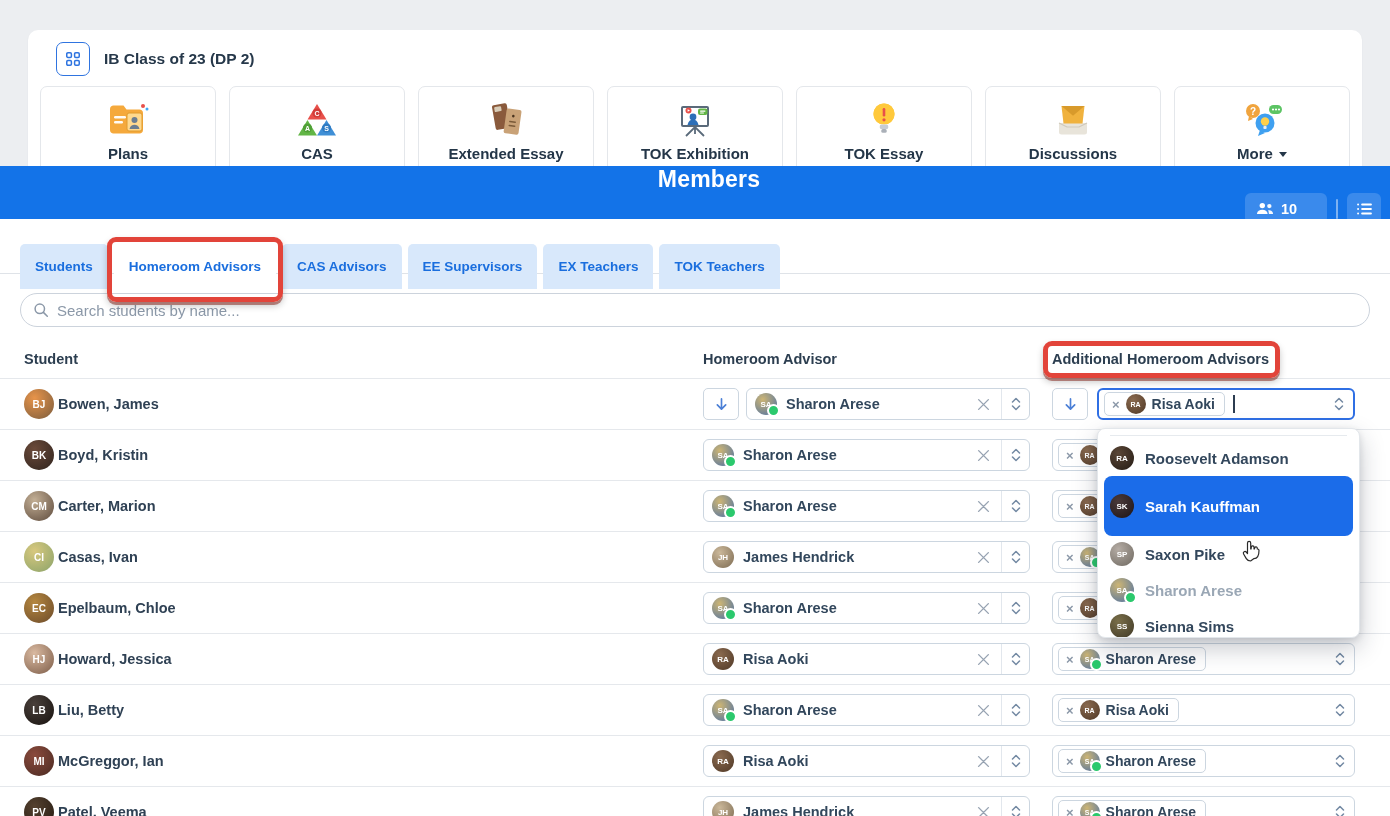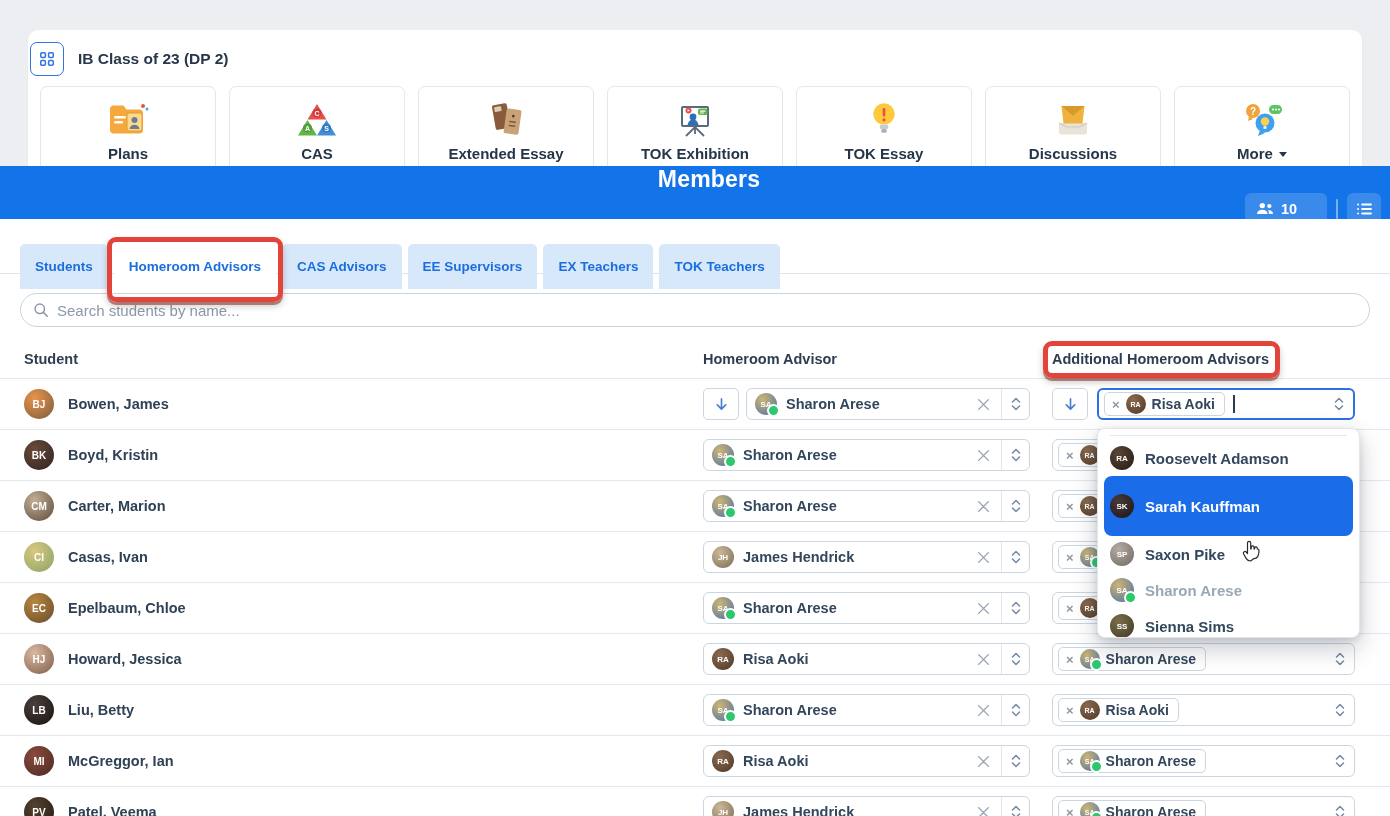--- a/index.html
+++ b/index.html
@@ -6,21 +6,21 @@
   body{
     width:1390px;height:816px;overflow:hidden;position:relative;
     font-family:"Liberation Sans","DejaVu Sans",sans-serif;
     background:#eceef1;color:#2f4154;
   }
   .app{position:absolute;inset:0;}
 
   
   .top-area{position:absolute;left:0;top:0;width:1390px;height:166px;background:#eceef1;}
   .top-card{position:absolute;left:28px;top:30px;width:1334px;height:150px;background:#fff;border-radius:10px;box-shadow:0 1px 2px rgba(40,50,70,.06);}
-  .card-header{display:flex;align-items:center;gap:14px;padding:12px 2px 8px;}
+  .card-header{display:flex;align-items:center;gap:14px;padding:12px 28px 8px;}
   .grid-btn{width:32px;height:32px;border:1.6px solid #2f74e0;border-radius:7px;display:flex;align-items:center;justify-content:center;background:#fff;}
   .card-title{font-size:15.5px;font-weight:700;color:#26384a;}
   .tiles{display:flex;gap:13px;padding:2px 12px 0;}
   .tile{flex:1;height:88px;border:1px solid #e4e7eb;border-radius:7px;background:#fff;display:flex;flex-direction:column;align-items:center;justify-content:center;gap:5px;cursor:pointer;}
   .tile-label{font-size:15px;font-weight:600;color:#243648;display:flex;align-items:center;gap:6px;}
   .caret-down{width:0;height:0;border-left:4.5px solid transparent;border-right:4.5px solid transparent;border-top:5px solid #243648;display:inline-block;margin-top:2px;}
 
   
   .banner{position:absolute;left:0;top:166px;width:1390px;height:53px;background:#1373e8;z-index:3;display:flex;align-items:center;flex-direction:column;}
   .banner-title{color:#fff;font-size:23px;font-weight:700;margin-left:28px;letter-spacing:.2px;}
@@ -51,21 +51,21 @@
   .th-student{left:24px;}
   .th-advisor{left:703px;}
   .th-additional{left:1052px;}
   .col-annotation{position:absolute;left:-9px;top:-10px;right:-11px;bottom:-11px;border:5px solid #e2443a;border-radius:9px;box-shadow:0 3px 0 rgba(130,30,20,.5),0 4px 7px rgba(0,0,0,.22);pointer-events:none;}
   .th-additional{z-index:4;}
   .th-additional .label-inner{position:relative;z-index:1;}
 
   
   .rows{position:absolute;left:0;top:159px;width:1390px;border-top:1px solid #e5e8ec;}
   .row{position:relative;height:50px;border-bottom:1px solid #e5e8ec;}
-  .cell-student{position:absolute;left:24px;top:0;height:50px;display:flex;align-items:center;gap:14px;}
+  .cell-student{position:absolute;left:24px;top:0;height:50px;display:flex;align-items:center;gap:4px;}
   .student-name{font-size:14.5px;font-weight:600;color:#2f4154;}
   .cell-advisor{position:absolute;left:703px;top:9px;width:327px;display:flex;gap:7px;}
   .cell-additional{position:absolute;left:1052px;top:9px;width:303px;display:flex;gap:9px;}
 
   .arrow-btn{width:36px;height:32px;box-sizing:border-box;border:1px solid #ccd6e0;border-radius:5px;background:#fff;display:flex;align-items:center;justify-content:center;cursor:pointer;flex:none;}
 
   .sel{flex:1;height:32px;box-sizing:border-box;border:1px solid #ccd6e0;border-radius:6px;background:#fff;display:flex;align-items:center;padding-left:8px;cursor:pointer;}
   .sel-name{font-size:14.5px;font-weight:600;color:#32475c;margin-left:9px;}
   .spacer{flex:1;}
   .clear-x{display:flex;align-items:center;padding:0 11px;cursor:pointer;}

